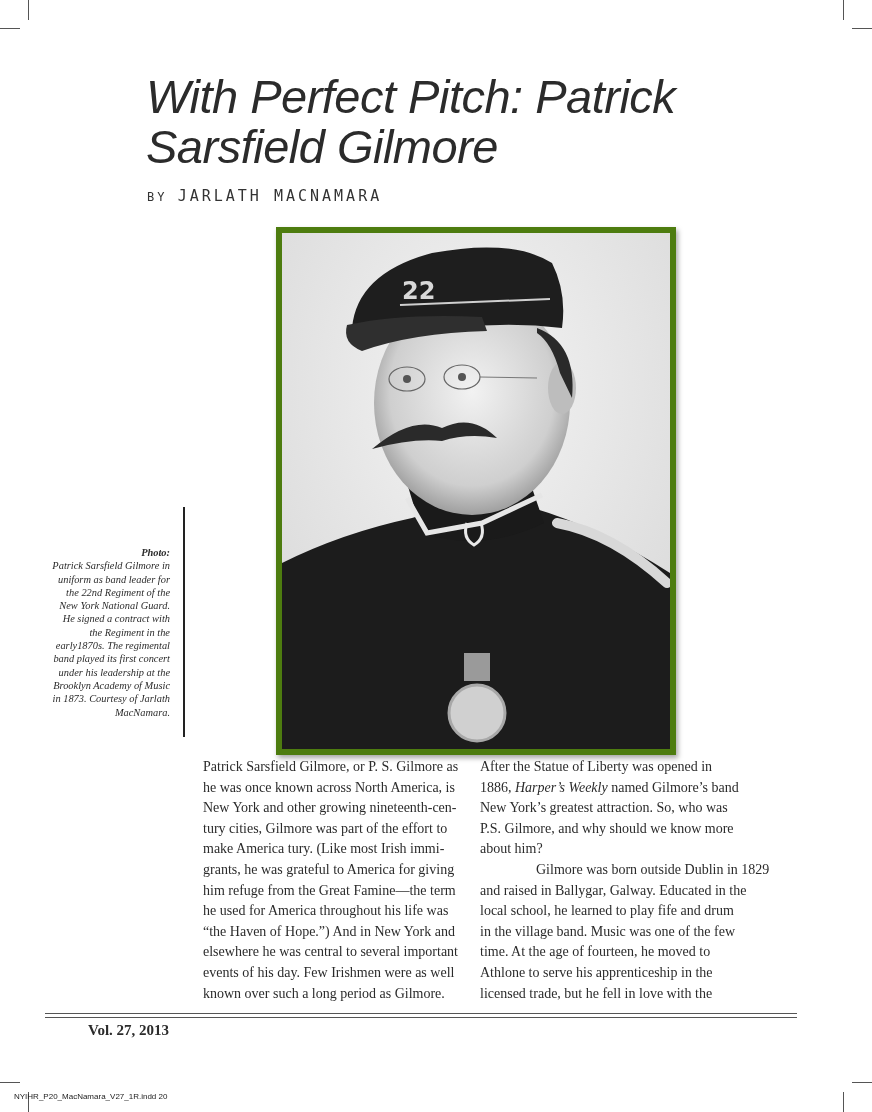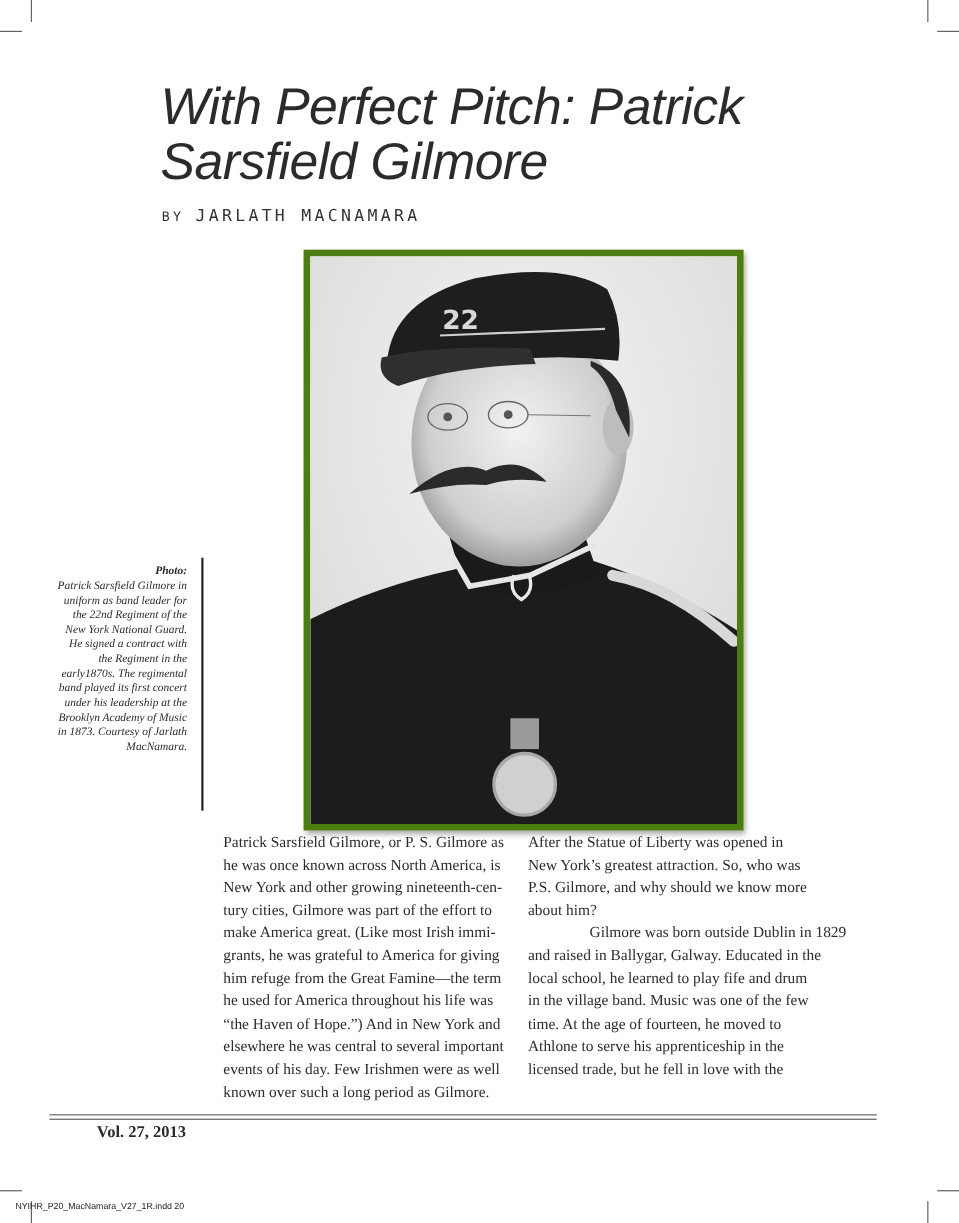--- a/index.html
+++ b/index.html
@@ -4,21 +4,21 @@
   <style>
     html, body { margin: 0; padding: 0; }
     body { width: 872px; height: 1112px; background: #ffffff; position: relative; overflow: hidden; font-family: "Liberation Serif", serif; color: #2a2a2a; }
     .crop { position: absolute; background: #555; }
     .title { position: absolute; left: 146px; top: 72px; width: 690px; font-family: Liberation Sans, sans-serif; font-style: italic; font-size: 47px; line-height: 50px; color: #2b2b2b; letter-spacing: -0.5px; margin: 0; font-weight: normal; }
     .byline { position: absolute; left: 147px; top: 187px; font-family: "DejaVu Sans Mono", monospace; font-size: 12px; letter-spacing: 3px; color: #333; text-transform: uppercase; }
     .byline .big { font-size: 15px; }
     .photo-frame { position: absolute; left: 276px; top: 227px; width: 388px; height: 516px; border: 6px solid #4d7c0f; box-shadow: 2px 3px 5px rgba(0,0,0,0.35); background: #f0f0f0; overflow: hidden; }
     .photo-frame svg { display: block; }
     .caption { position: absolute; left: 52px; top: 513px; width: 118px; text-align: right; font-family: "Liberation Serif", serif; font-style: italic; font-size: 10.4px; line-height: 13.3px; color: #2b2b2b; }
-    .caption .head { font-weight: bold; }
+    .caption .head { font-weight: bold; margin-top: 33px; }
     .caption-rule { position: absolute; left: 183px; top: 507px; width: 2px; height: 230px; background: #222; }
     .col { position: absolute; top: 757px; font-family: "Liberation Serif", serif; font-size: 14px; line-height: 20.6px; color: #2b2b2b; }
     .col-left { left: 203px; width: 270px; }
     .col-right { left: 480px; width: 290px; }
     .indent { text-indent: 28px; }
     .line { display: block; white-space: nowrap; }
     .footer-rule1 { position: absolute; left: 45px; top: 1013px; width: 752px; height: 1px; background: #555; }
     .footer-rule2 { position: absolute; left: 45px; top: 1017px; width: 752px; height: 1px; background: #555; }
     .vol { position: absolute; left: 88px; top: 1022px; font-family: "Liberation Serif", serif; font-size: 15px; font-weight: bold; color: #2b2b2b; }
     .slug-left { position: absolute; left: 14px; top: 1092px; font-family: "Liberation Sans", sans-serif; font-size: 8px; color: #222; }
@@ -95,32 +95,33 @@
 <div class="caption">
   <div class="head">Photo:</div>
   <div>Patrick Sarsfield Gilmore in uniform as band leader for the 22nd Regiment of the New York National Guard. He signed a contract with the Regiment in the early1870s. The regimental band played its first concert under his leadership at the Brooklyn Academy of Music in 1873. Courtesy of Jarlath MacNamara.</div>
 </div>
 
 <div class="col col-left">
   <span class="line">Patrick Sarsfield Gilmore, or P. S. Gilmore as</span>
   <span class="line">he was once known across North America, is</span>
   <span class="line">New York and other growing nineteenth-cen-</span>
   <span class="line">tury cities, Gilmore was part of the effort to</span>
-  <span class="line">make America great. (Like most Irish immi-</span>
+  <span class="line">make America tury. (Like most Irish immi-</span>
   <span class="line">grants, he was grateful to America for giving</span>
   <span class="line">him refuge from the Great Famine—the term</span>
   <span class="line">he used for America throughout his life was</span>
   <span class="line">“the Haven of Hope.”) And in New York and</span>
   <span class="line">elsewhere he was central to several important</span>
   <span class="line">events of his day. Few Irishmen were as well</span>
   <span class="line">known over such a long period as Gilmore.</span>
 </div>
 
 <div class="col col-right">
   <span class="line">After the Statue of Liberty was opened in</span>
+  <span class="line"><span>1886, </span><em>Harper’s Weekly</em><span> named Gilmore’s band</span></span>
   <span class="line">New York’s greatest attraction. So, who was</span>
   <span class="line">P.S. Gilmore, and why should we know more</span>
   <span class="line">about him?</span>
   <span class="line indent" style="padding-left:28px;">Gilmore was born outside Dublin in 1829</span>
   <span class="line">and raised in Ballygar, Galway. Educated in the</span>
   <span class="line">local school, he learned to play fife and drum</span>
   <span class="line">in the village band. Music was one of the few</span>
   <span class="line">time. At the age of fourteen, he moved to</span>
   <span class="line">Athlone to serve his apprenticeship in the</span>
   <span class="line">licensed trade, but he fell in love with the</span>

